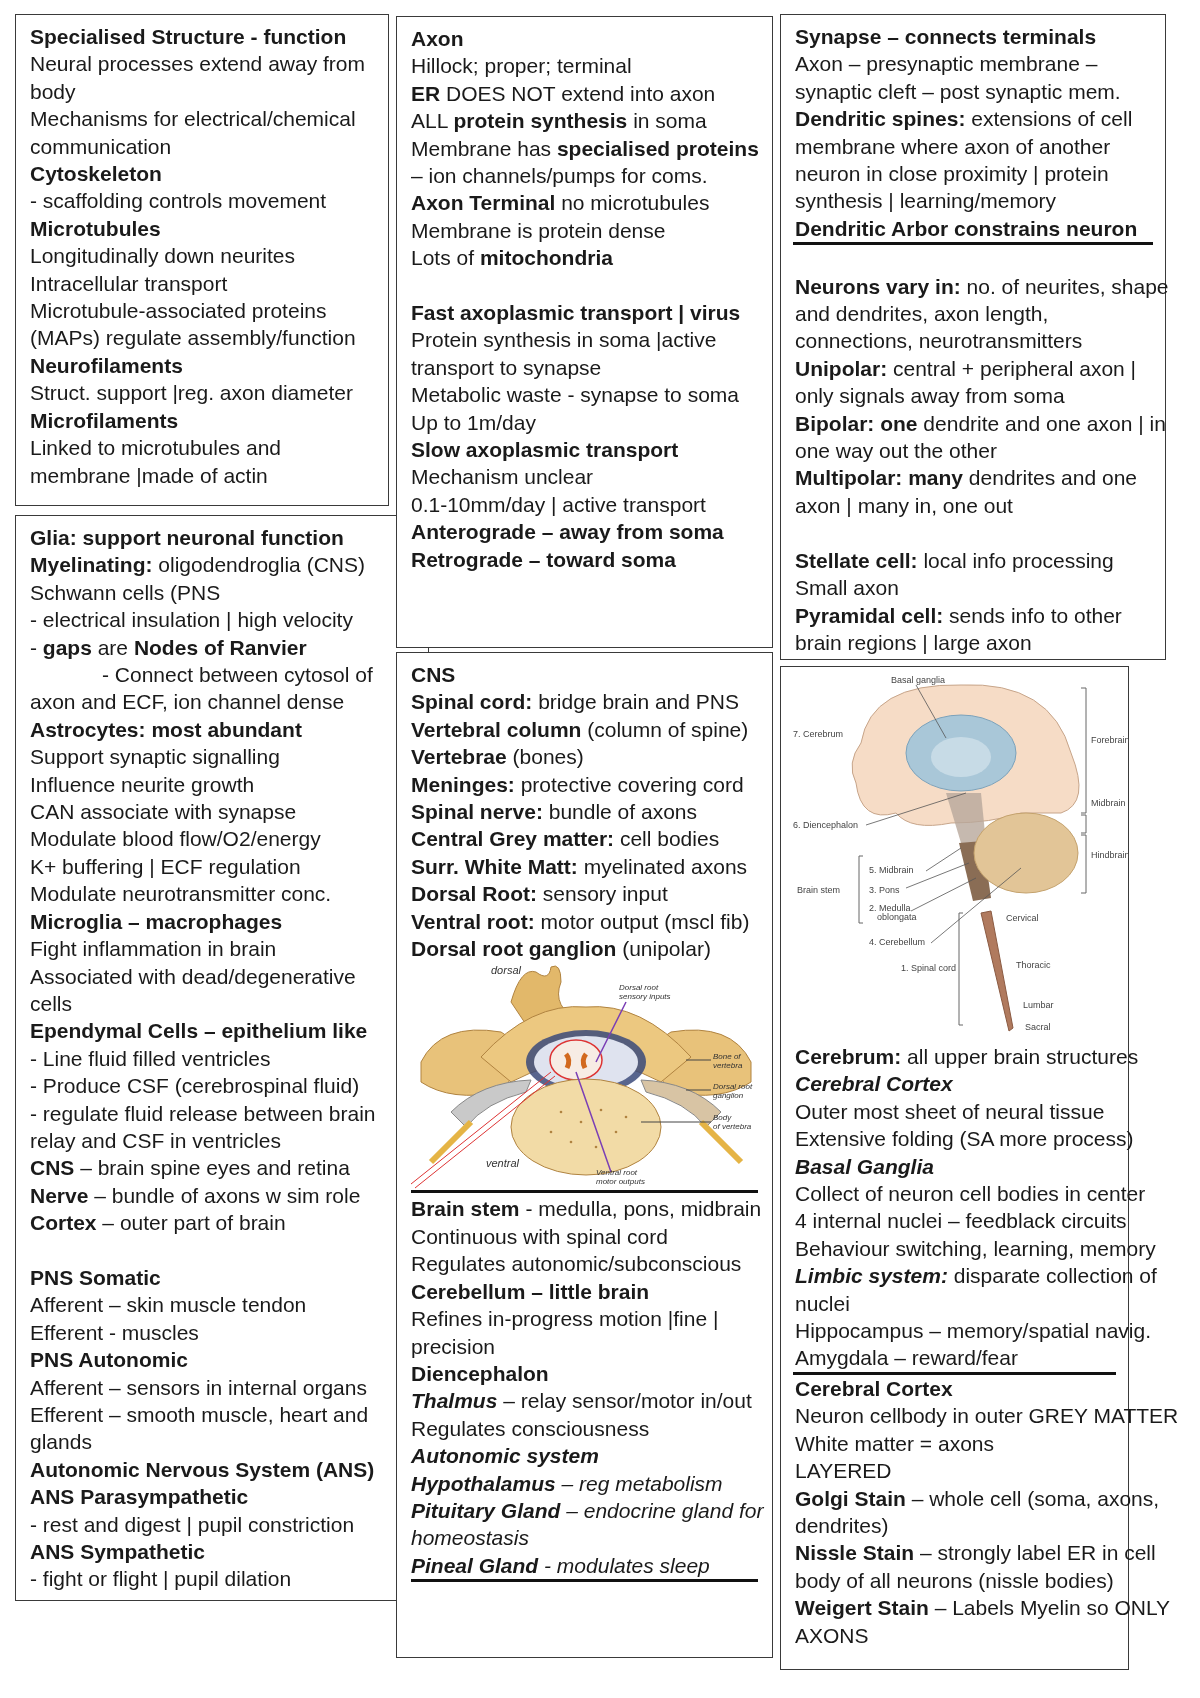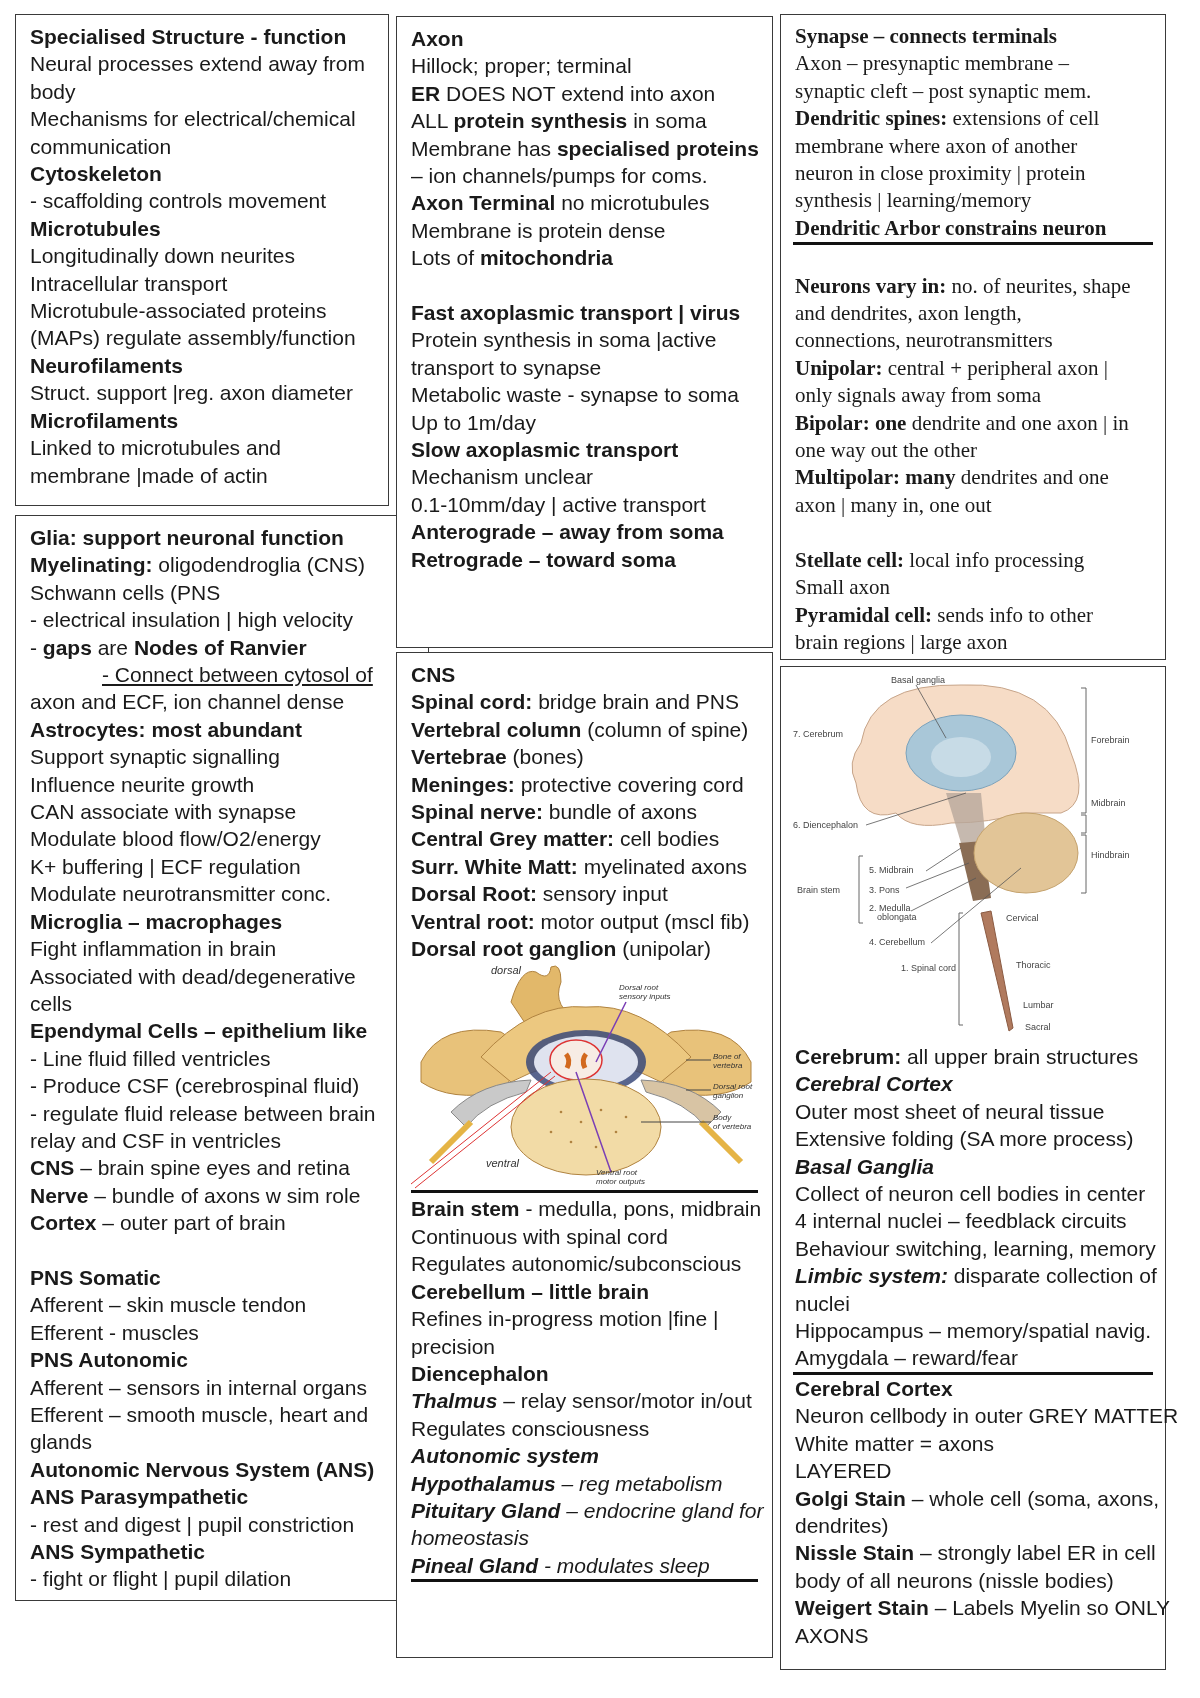--- a/index.html
+++ b/index.html
@@ -5,21 +5,21 @@
   html, body { margin: 0; padding: 0; background: #ffffff; }
   body { width: 1200px; height: 1698px; position: relative; overflow: hidden;
          font-family: "Liberation Sans", "DejaVu Sans", sans-serif; color: #1a1a1a; }
   .box { position: absolute; border: 1.5px solid #3a3a3a; box-sizing: border-box; background: #fff; }
   .content { padding: 8px 14px 0 14px; font-size: 21px; line-height: 27.4px; }
   .line { white-space: nowrap; min-height: 27.4px; }
   .b { font-weight: bold; }
   .i { font-style: italic; }
   .rule { border-top: 3px solid #111; margin: 2px 0 0 0; }
   .blank { height: 27.4px; }
-  .indent { padding-left: 72px; text-decoration: underline; }
+  .indent { padding-left: 72px; }
   .fig { position: relative; }
   svg text { font-family: "Liberation Sans", sans-serif; }
 </style>
 </head>
 <body>
 
 <div class="box" style="left:15px; top:14px; width:374px; height:492px;">
   <div class="content">
       <div class="line"><span class="b">Specialised Structure - function</span></div>
       <div class="line"><span>Neural processes extend away from</span></div>
@@ -187,21 +187,21 @@
       <div class="line"><span class="b i">Thalmus</span><span> – relay sensor/motor in/out</span></div>
       <div class="line"><span>Regulates consciousness</span></div>
       <div class="line"><span class="b i">Autonomic system</span></div>
       <div class="line"><span class="b i">Hypothalamus</span><span class="i"> – reg metabolism</span></div>
       <div class="line"><span class="b i">Pituitary Gland</span><span class="i"> – endocrine gland for</span></div>
       <div class="line"><span class="i">homeostasis</span></div>
       <div class="line" style="border-bottom: 3px solid rgb(17, 17, 17);"><span class="b i">Pineal Gland</span><span class="i"> -  modulates sleep</span></div>
     </div>
 </div>
 
-<div class="box" style="left:780px; top:14px; width:386px; height:646px;font-family:Liberation Serif, serif;">
+<div class="box" style="left:780px; top:14px; width:386px; height:646px;">
   <div class="content" style="padding-bottom:0;">
       <div class="line"><span class="b">Synapse – connects terminals</span></div>
       <div class="line"><span>Axon – presynaptic membrane –</span></div>
       <div class="line"><span>synaptic cleft – post synaptic mem.</span></div>
       <div class="line"><span class="b">Dendritic spines:</span><span> extensions of cell</span></div>
       <div class="line"><span>membrane where axon of another</span></div>
       <div class="line"><span>neuron in close proximity | protein</span></div>
       <div class="line"><span>synthesis | learning/memory</span></div>
       <div class="line"><span class="b">Dendritic Arbor constrains neuron</span></div>
     </div>
@@ -217,21 +217,21 @@
       <div class="line"><span>one way out the other</span></div>
       <div class="line"><span class="b">Multipolar: many</span><span> dendrites and one</span></div>
       <div class="line"><span>axon | many in, one out</span></div>
       <div class="line blank"></div>
       <div class="line"><span class="b">Stellate cell:</span><span> local info processing</span></div>
       <div class="line"><span>Small axon</span></div>
       <div class="line"><span class="b">Pyramidal cell:</span><span> sends info to other</span></div>
       <div class="line"><span>brain regions | large axon</span></div>
     </div>
 </div>
-<div class="box" style="left:780px; top:666px; width:386px; height:1004px;">
+<div class="box" style="left:780px; top:666px; width:349px; height:1004px;">
   <div class="fig" style="margin:6px 10px 0 10px; height:370px;">
     <svg width="366" height="370" viewBox="0 0 366 370">
 
       <path d="M70 70 Q80 10 170 12 Q260 8 280 80 Q300 130 270 140 L230 140 Q200 150 160 150 Q120 158 105 140 Q70 150 65 110 Q55 90 70 70 Z" fill="#f6dcc6" stroke="#c7a58a"></path>
 
       <ellipse cx="170" cy="80" rx="55" ry="38" fill="#a9c7d8" stroke="#7ba2bb"></ellipse>
       <ellipse cx="170" cy="84" rx="30" ry="20" fill="#c7dbe6"></ellipse>
 
       <path d="M155 120 L190 120 L195 170 L170 170 Z" fill="#b8a89b" opacity="0.8"></path>
       <path d="M168 170 L192 168 L200 225 L182 228 Z" fill="#8a6d55"></path>

